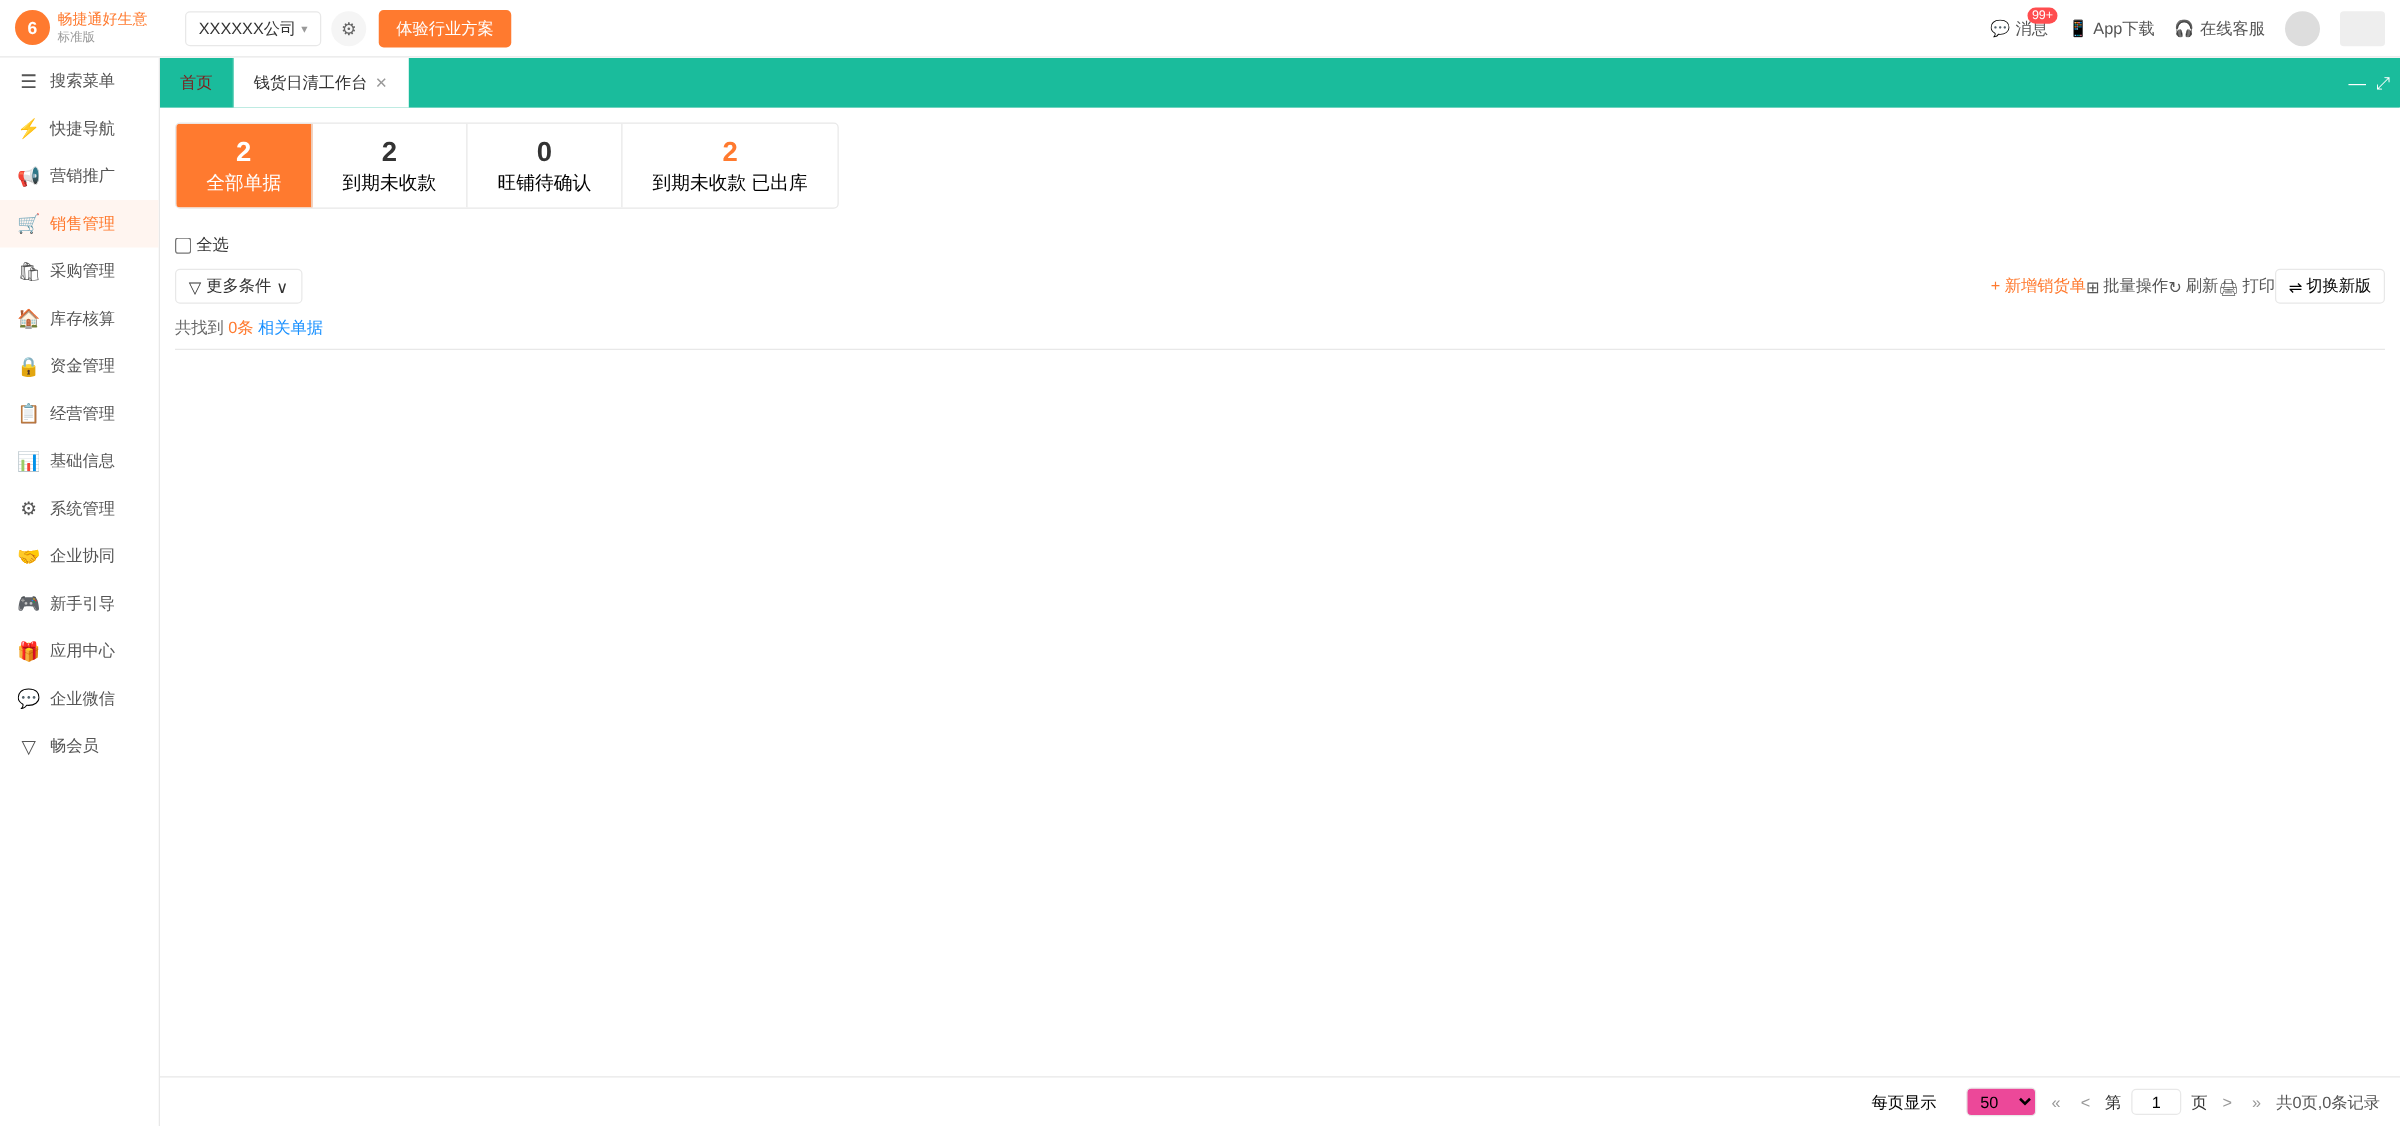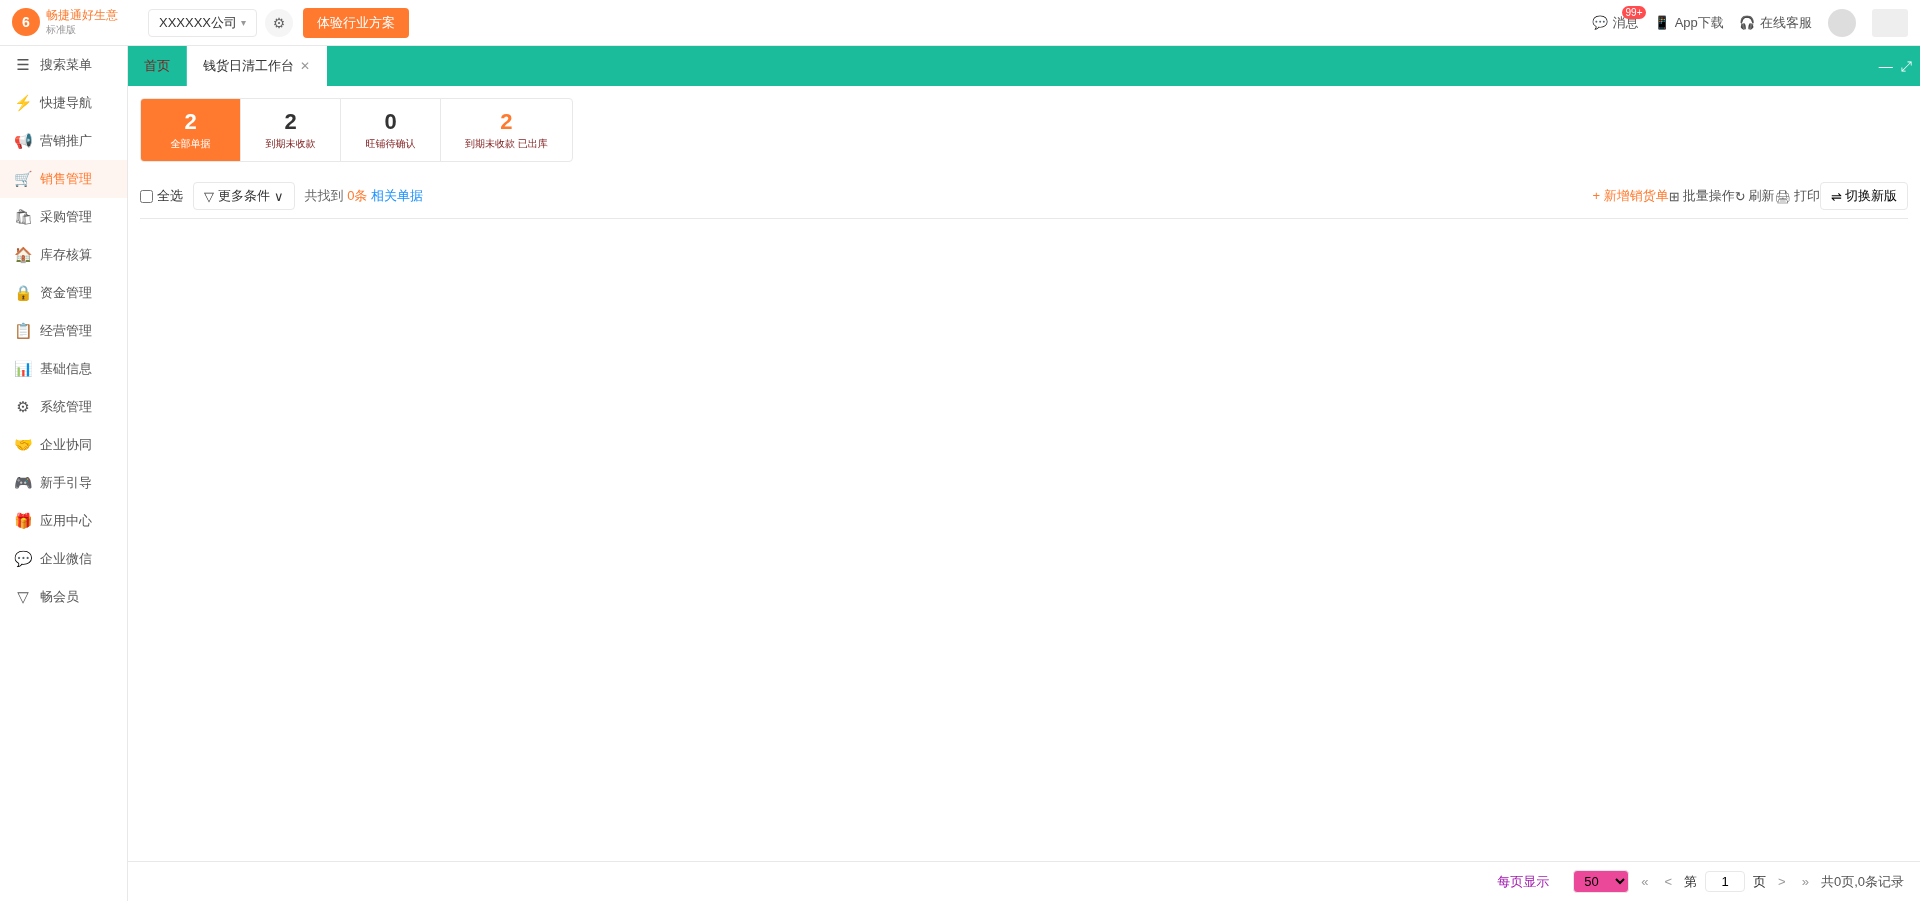--- a/index.html
+++ b/index.html
@@ -148,34 +148,34 @@
     .stat-tab {
       padding: 10px 24px;
       text-align: center;
       cursor: pointer;
       border-right: 1px solid #e8e8e8;
       min-width: 100px;
     }
     .stat-tab:last-child { border-right: none; }
     .stat-tab.active { background: #ff7a2f; color: #fff; }
     .stat-tab .stat-num { font-size: 22px; font-weight: bold; }
-    .stat-tab .stat-label { font-size: 10px; margin-top: 2px; }
+    .stat-tab .stat-label { font-size: 15px; margin-top: 2px; text-align: right; }
     .stat-tab.active .stat-num { color: #fff; }
     .stat-tab.active .stat-label { color: #fff; }
     .stat-tab .stat-num.orange { color: #ff7a2f; }
-    .stat-tab .stat-label { color: #7f1d1d; }
+    .stat-tab .stat-label { color: #000000; }
 
     
     .toolbar {
       display: flex; align-items: center; gap: 10px;
       padding: 8px 0;
       border-bottom: 1px solid #e8e8e8;
       margin-bottom: 8px;
     }
-    .toolbar-left { display: flex; align-items: center; gap: 10px; }
+    .toolbar-left { display: flex; align-items: flex-start; gap: 10px; flex-direction: column; }
     .toolbar-right { margin-left: auto; display: flex; align-items: center; }
     .checkbox-label { display: flex; align-items: center; gap: 4px; cursor: pointer; font-size: 13px; }
     .filter-btn {
       display: flex; align-items: center; gap: 4px;
       border: 1px solid #e8e8e8; border-radius: 4px;
       padding: 4px 10px; cursor: pointer; background: #fff; font-size: 13px;
     }
     .found-text { font-size: 13px; color: #666; }
     .add-btn {
       background: none; border: none; cursor: pointer;
@@ -204,21 +204,21 @@
     
     .pagination-bar {
       position: fixed;
       bottom: 0; left: 128px; right: 0;
       height: 40px;
       background: #fff;
       border-top: 1px solid #e8e8e8;
       display: flex; align-items: center; justify-content: flex-end;
       padding: 0 16px; gap: 8px; font-size: 13px;
     }
-    .page-size-label { color: #a21caf; margin-left: 40px; }
+    .page-size-label { color: #000000; margin-left: 40px; }
     .page-size-select {
       border: 1px solid #e8e8e8; border-radius: 4px;
       padding: 2px 6px; background: #ec4899; font-size: 13px; cursor: pointer; margin-left: 16px;
     }
     .page-nav-btn {
       background: none; border: none; cursor: pointer;
       font-size: 13px; color: #999; padding: 2px 4px;
     }
     .page-num-input {
       width: 40px; border: 1px solid #e8e8e8; border-radius: 4px;

